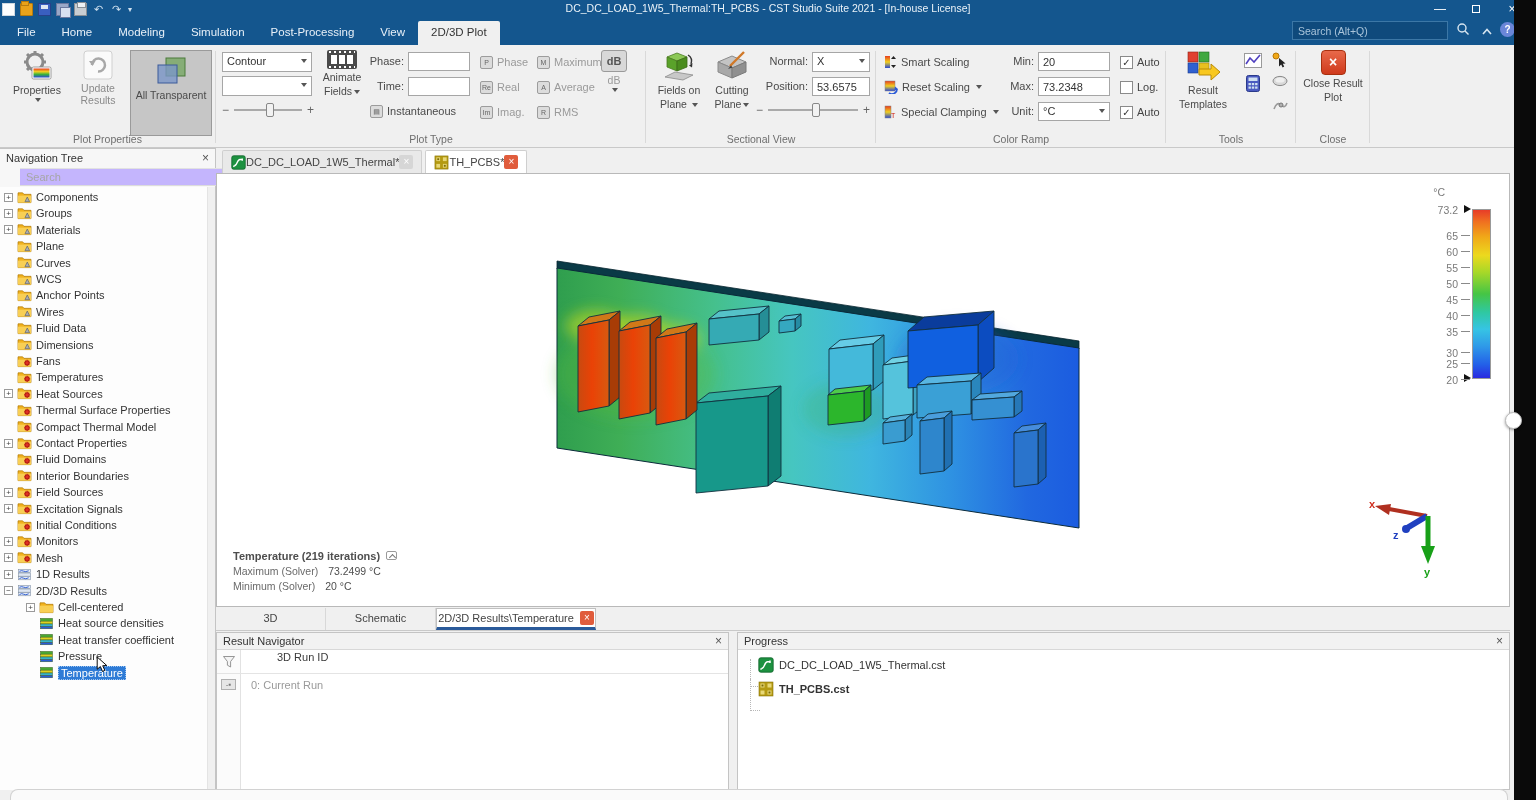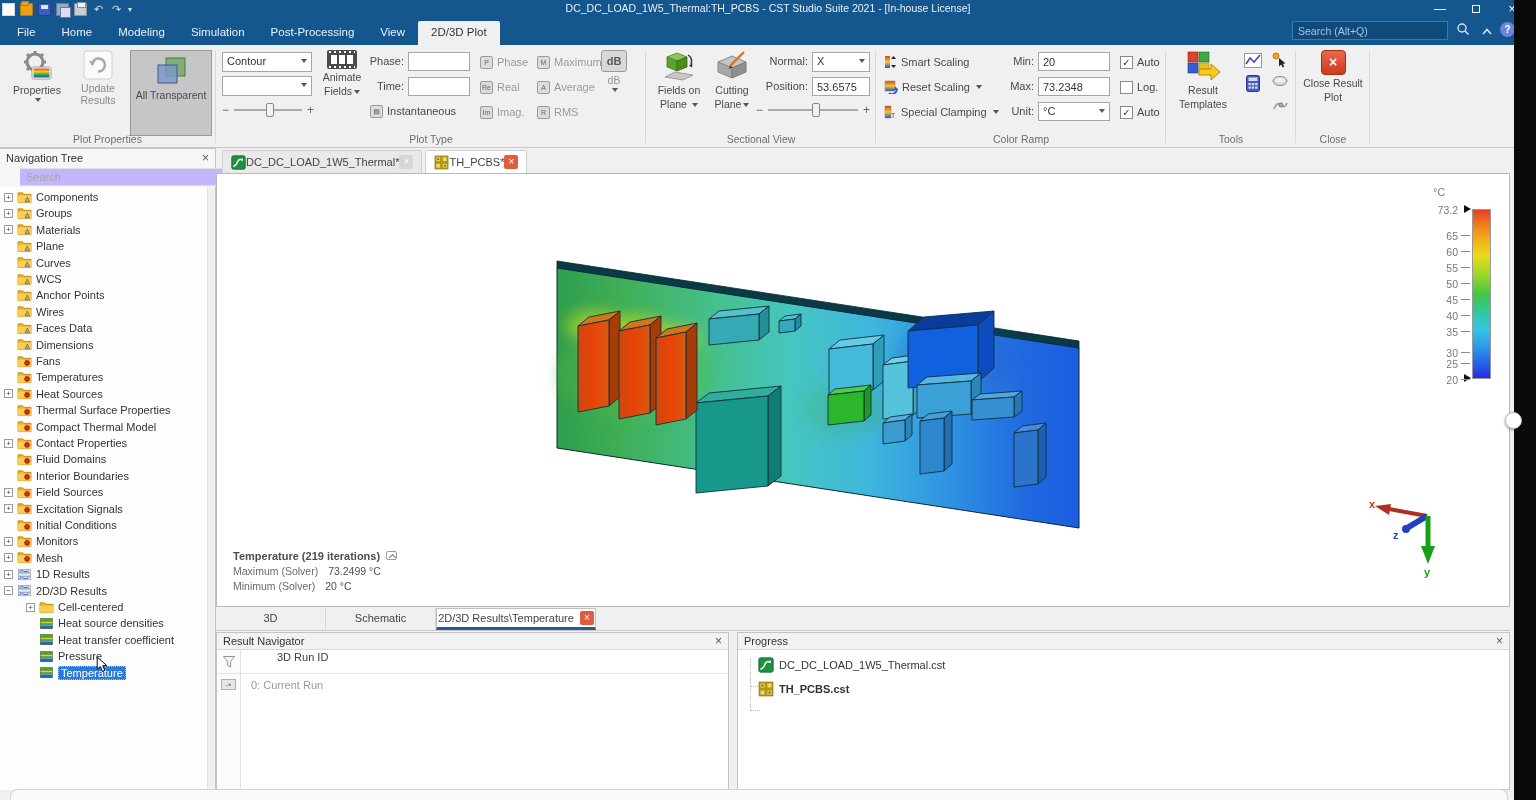--- a/index.html
+++ b/index.html
@@ -564,21 +564,21 @@
           <svg>
             <use href="#i-folder"></use>
           </svg>
           <span class="tlabel">Wires</span>
         </div>
         <div class="trow" style="top: 133.2px; padding-left: 4px;">
           <span class="tsp"></span>
           <svg>
             <use href="#i-folder"></use>
           </svg>
-          <span class="tlabel">Faces Data</span>
+          <span class="tlabel">Fluid Data</span>
         </div>
         <div class="trow" style="top: 149.6px; padding-left: 4px;">
           <span class="tsp"></span>
           <svg>
             <use href="#i-folder"></use>
           </svg>
           <span class="tlabel">Dimensions</span>
         </div>
         <div class="trow" style="top: 166px; padding-left: 4px;">
           <span class="tsp"></span>

